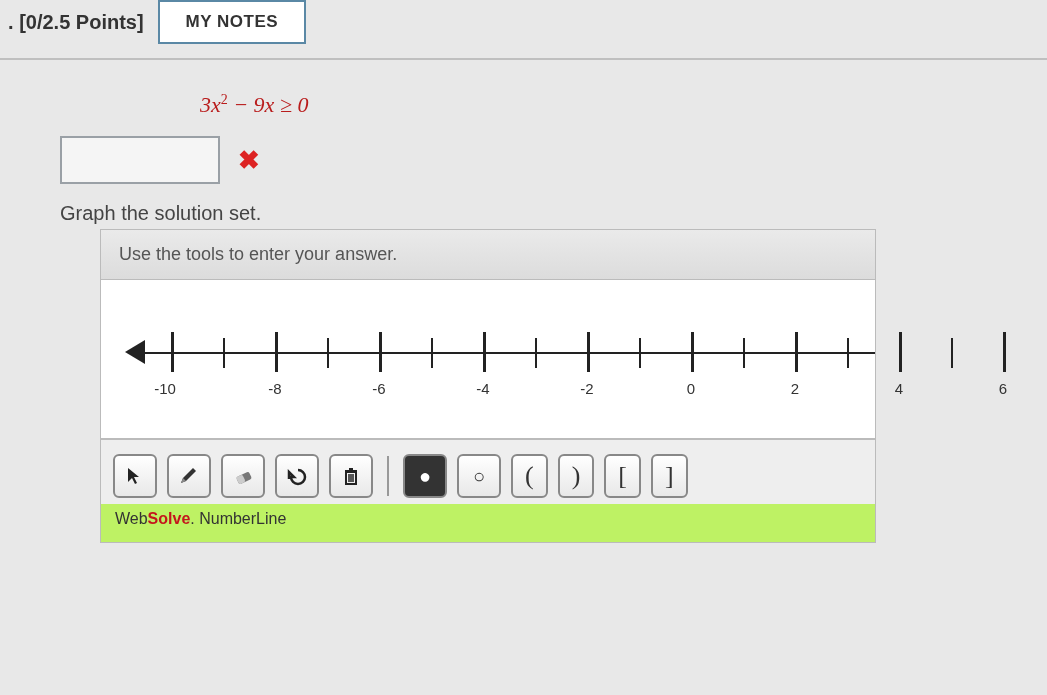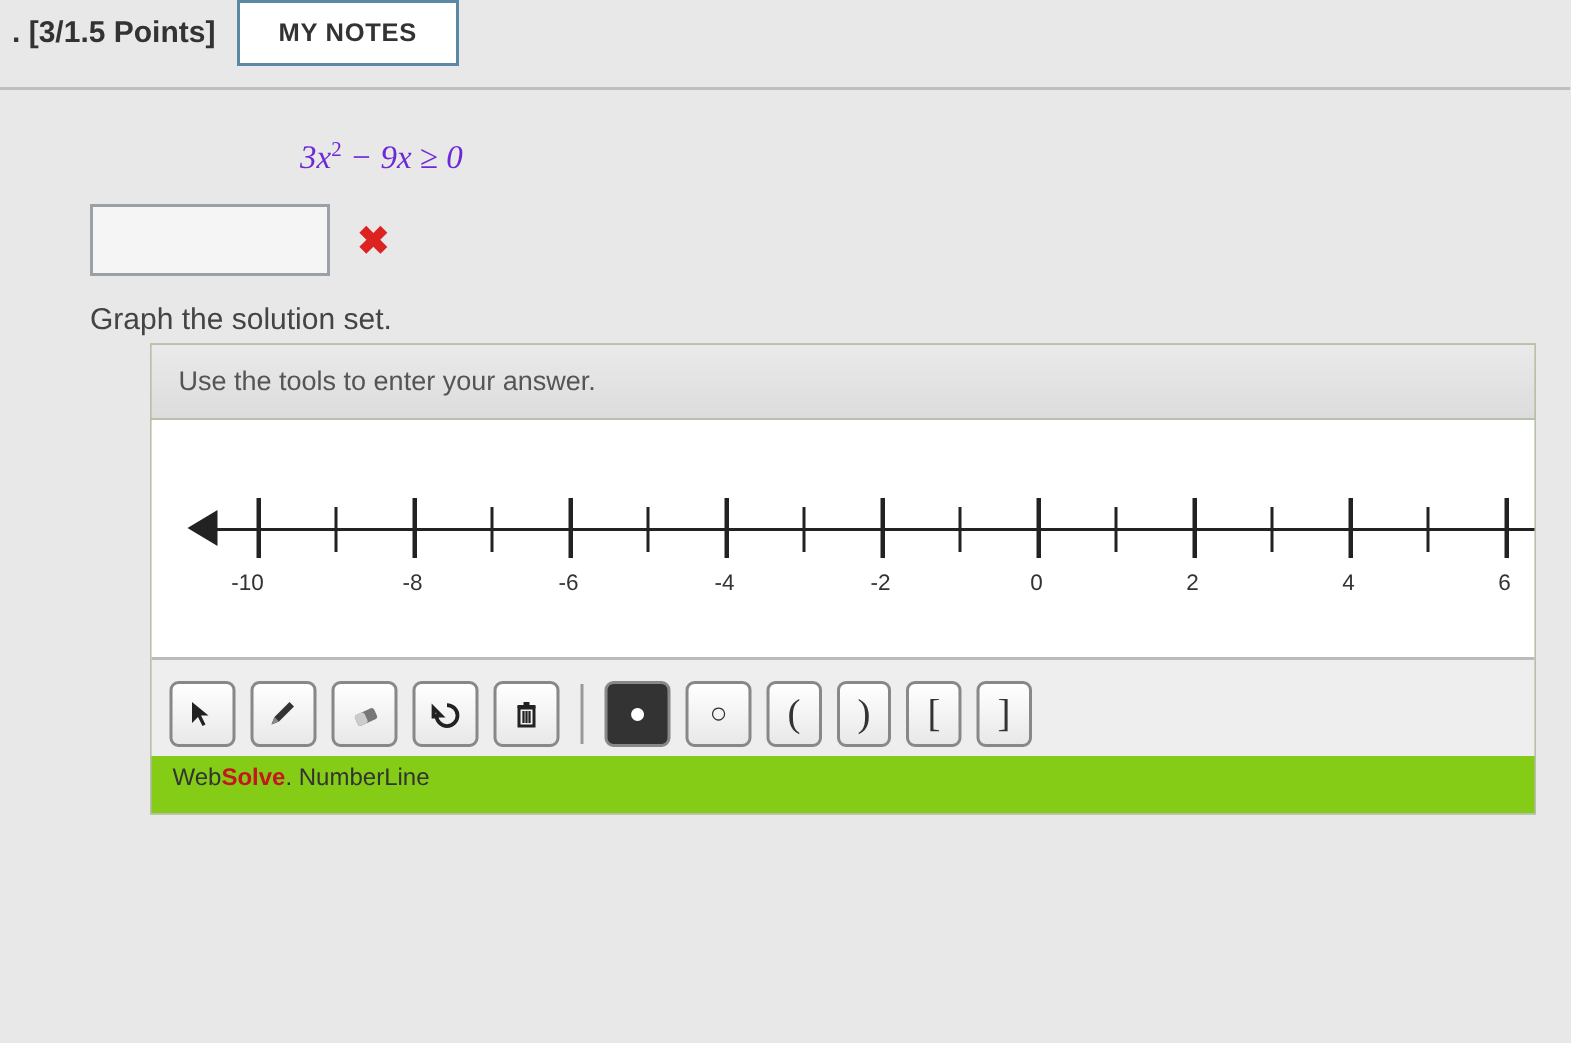--- a/index.html
+++ b/index.html
@@ -40,21 +40,21 @@
   }
   .instr {
     font-size: 20px;
     color: #444;
     margin-bottom: 18px;
   }
   .equation {
     font-family: "Times New Roman", serif;
     font-style: italic;
     font-size: 22px;
-    color: #6d28d9;
+    color: #b91c1c;
     margin: 6px 0 18px 140px;
   }
   .equation .sup { font-size: 14px; vertical-align: super; font-style: normal;}
   .answer-row {
     display: flex;
     align-items: center;
     gap: 18px;
     margin-bottom: 18px;
   }
   .answer-box {
@@ -71,22 +71,22 @@
     font-size: 26px;
   }
   .sub-instr {
     font-size: 20px;
     color: #444;
     margin: 16px 0 4px 0;
   }
   .nl-wrap {
     margin-left: 40px;
     border: 1px solid #bbb;
-    width: 924px;
-    background: #84cc16;
+    width: 776px;
+    background: #bef264;
   }
   .nl-header {
     background: linear-gradient(#eaeaea,#dcdcdc);
     border-bottom: 1px solid #bbb;
     padding: 14px 18px;
     font-size: 18px;
     color: #555;
   }
   .nl-canvas {
     background: #fff;
@@ -156,21 +156,21 @@
     color:#333;
   }
   .brand .wa1 { color:#333; }
   .brand .wa2 { color:#c4161c; font-weight:bold; }
   .brand .wa3 { color:#333; font-weight:normal; }
 </style>
 </head>
 <body>
 
 <div class="header-row">
-  <span class="points">. <span>[3/1.5 Points]</span></span>
+  <span class="points">. <span>[0/2.5 Points]</span></span>
   <button class="hbtn">MY NOTES</button>
 </div>
 
 <div class="content">
   <div class="equation" id="eq">3x<span class="sup">2</span> − 9x ≥ 0</div>
 
   <div class="answer-row">
     <input class="answer-box" type="text" value="" style="">
     <span class="x-icon">✖</span>
   </div>

